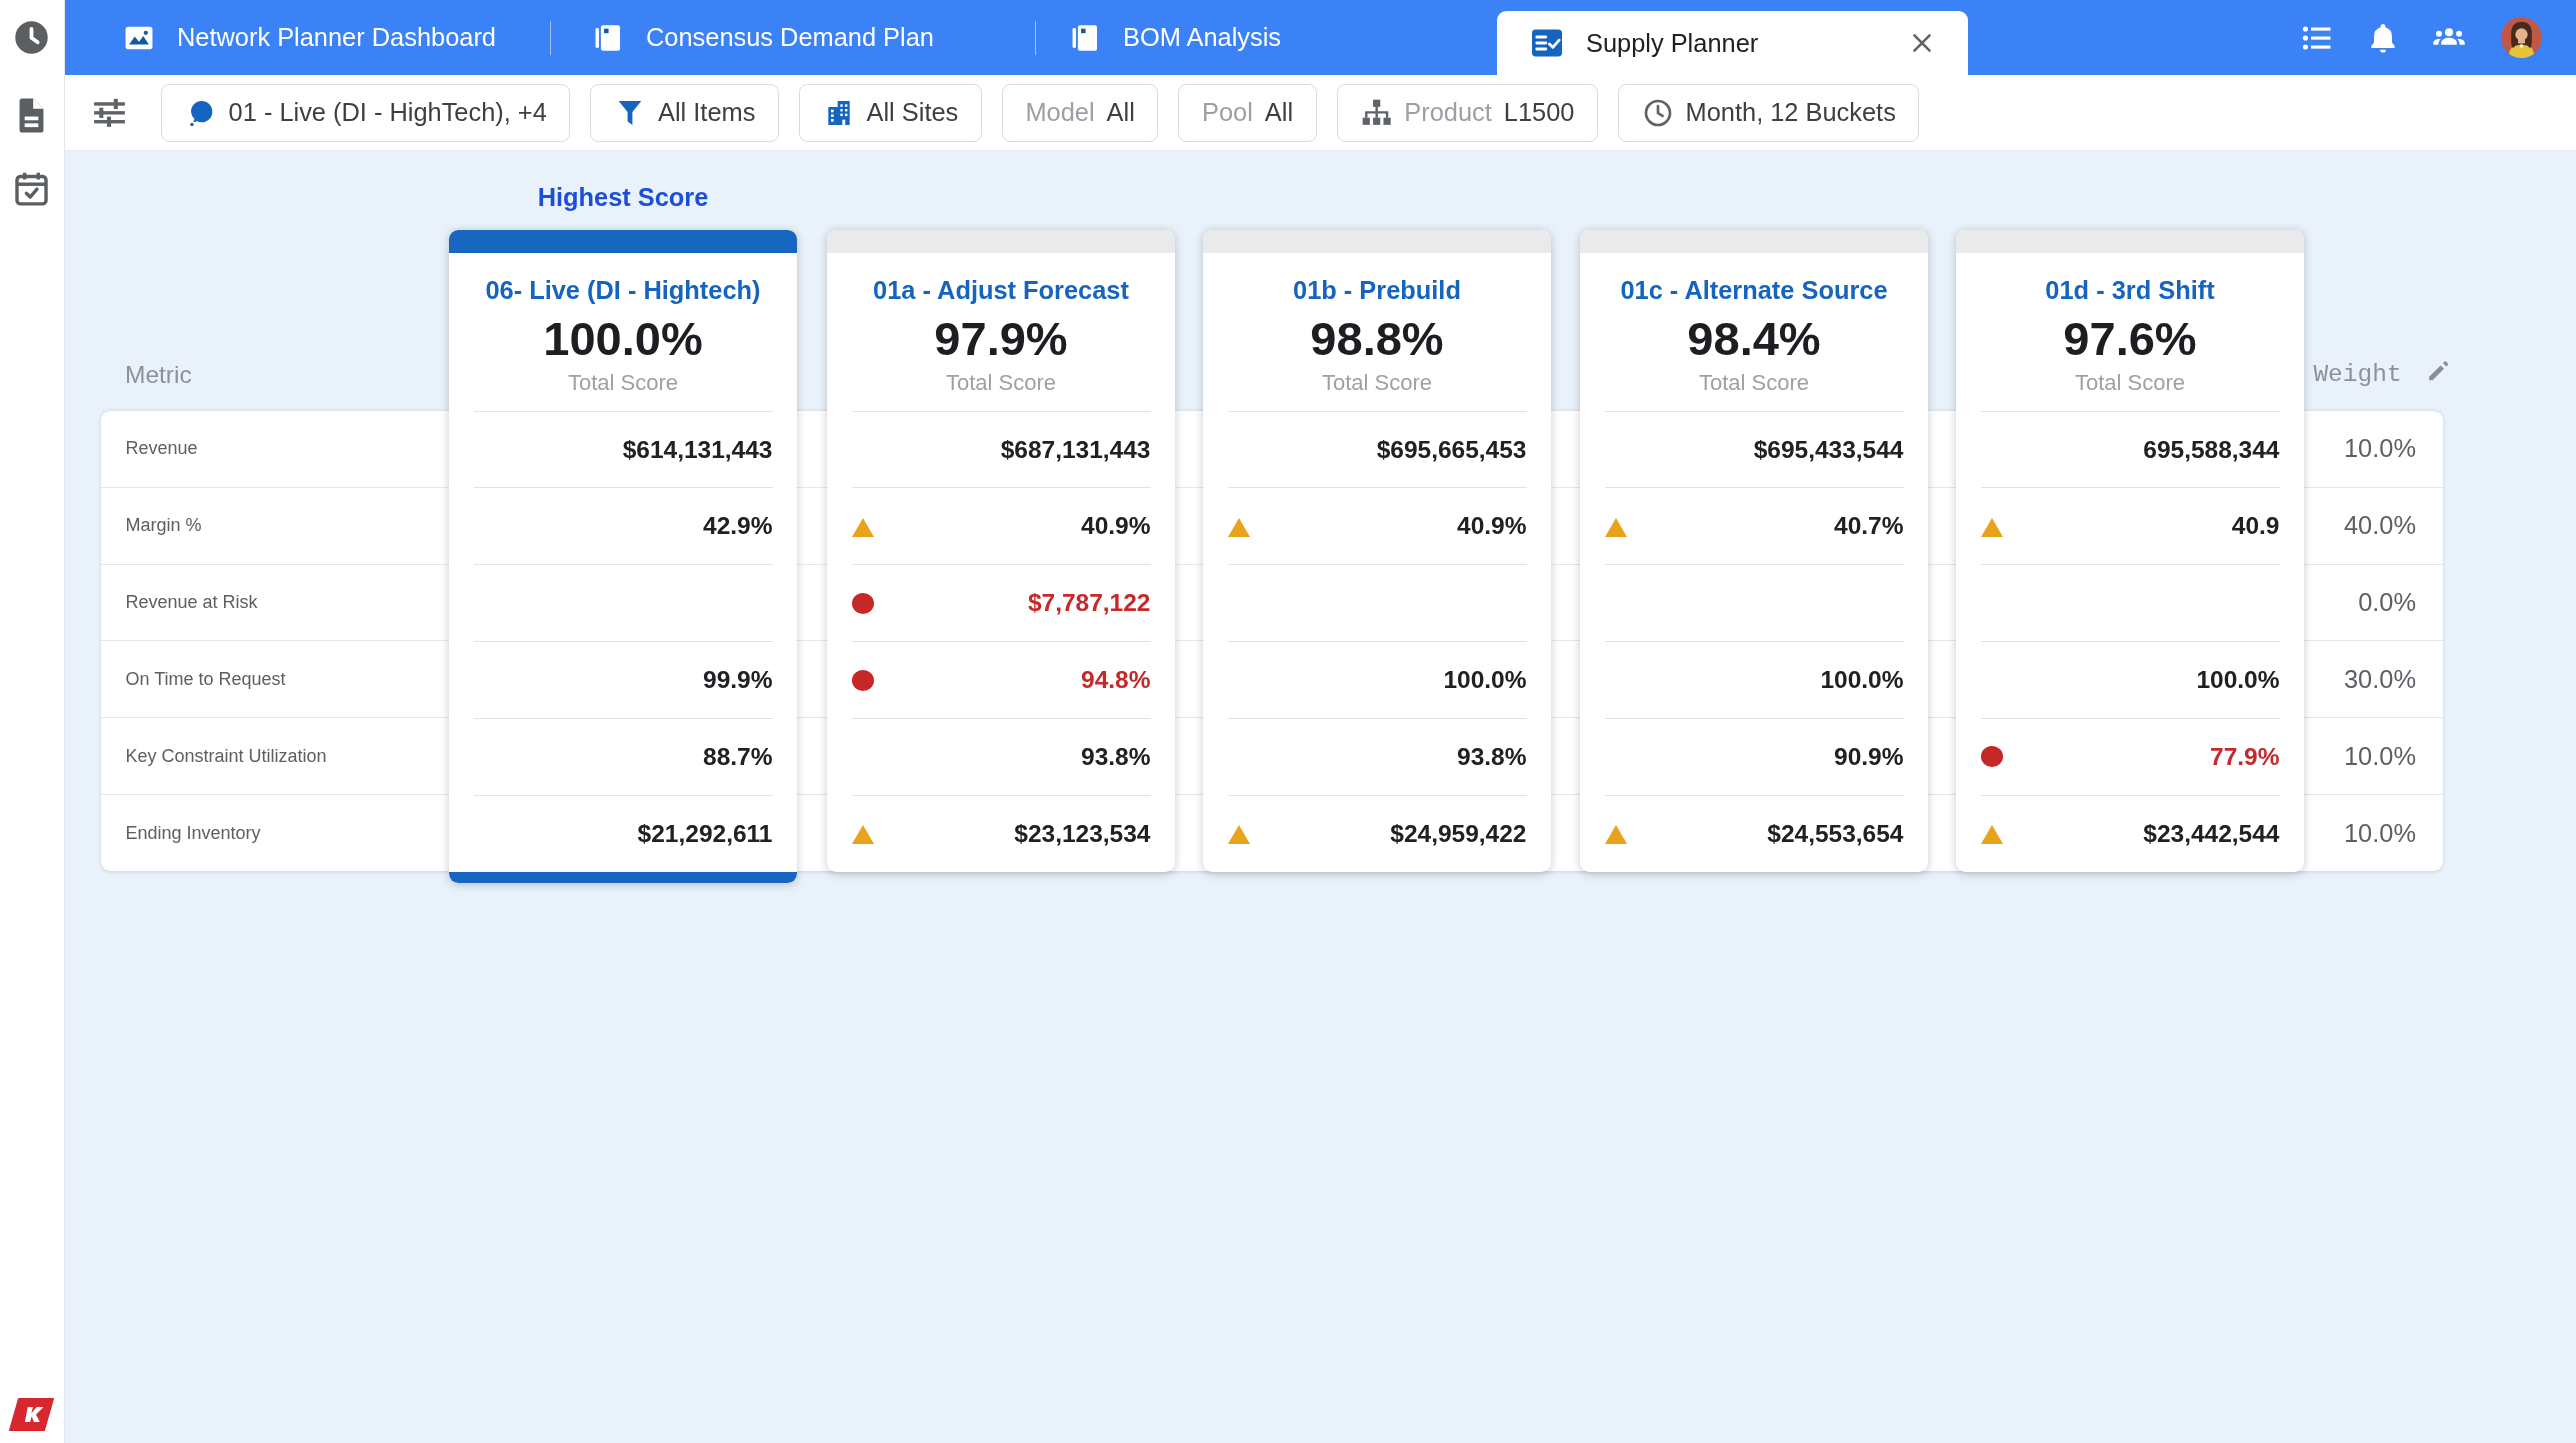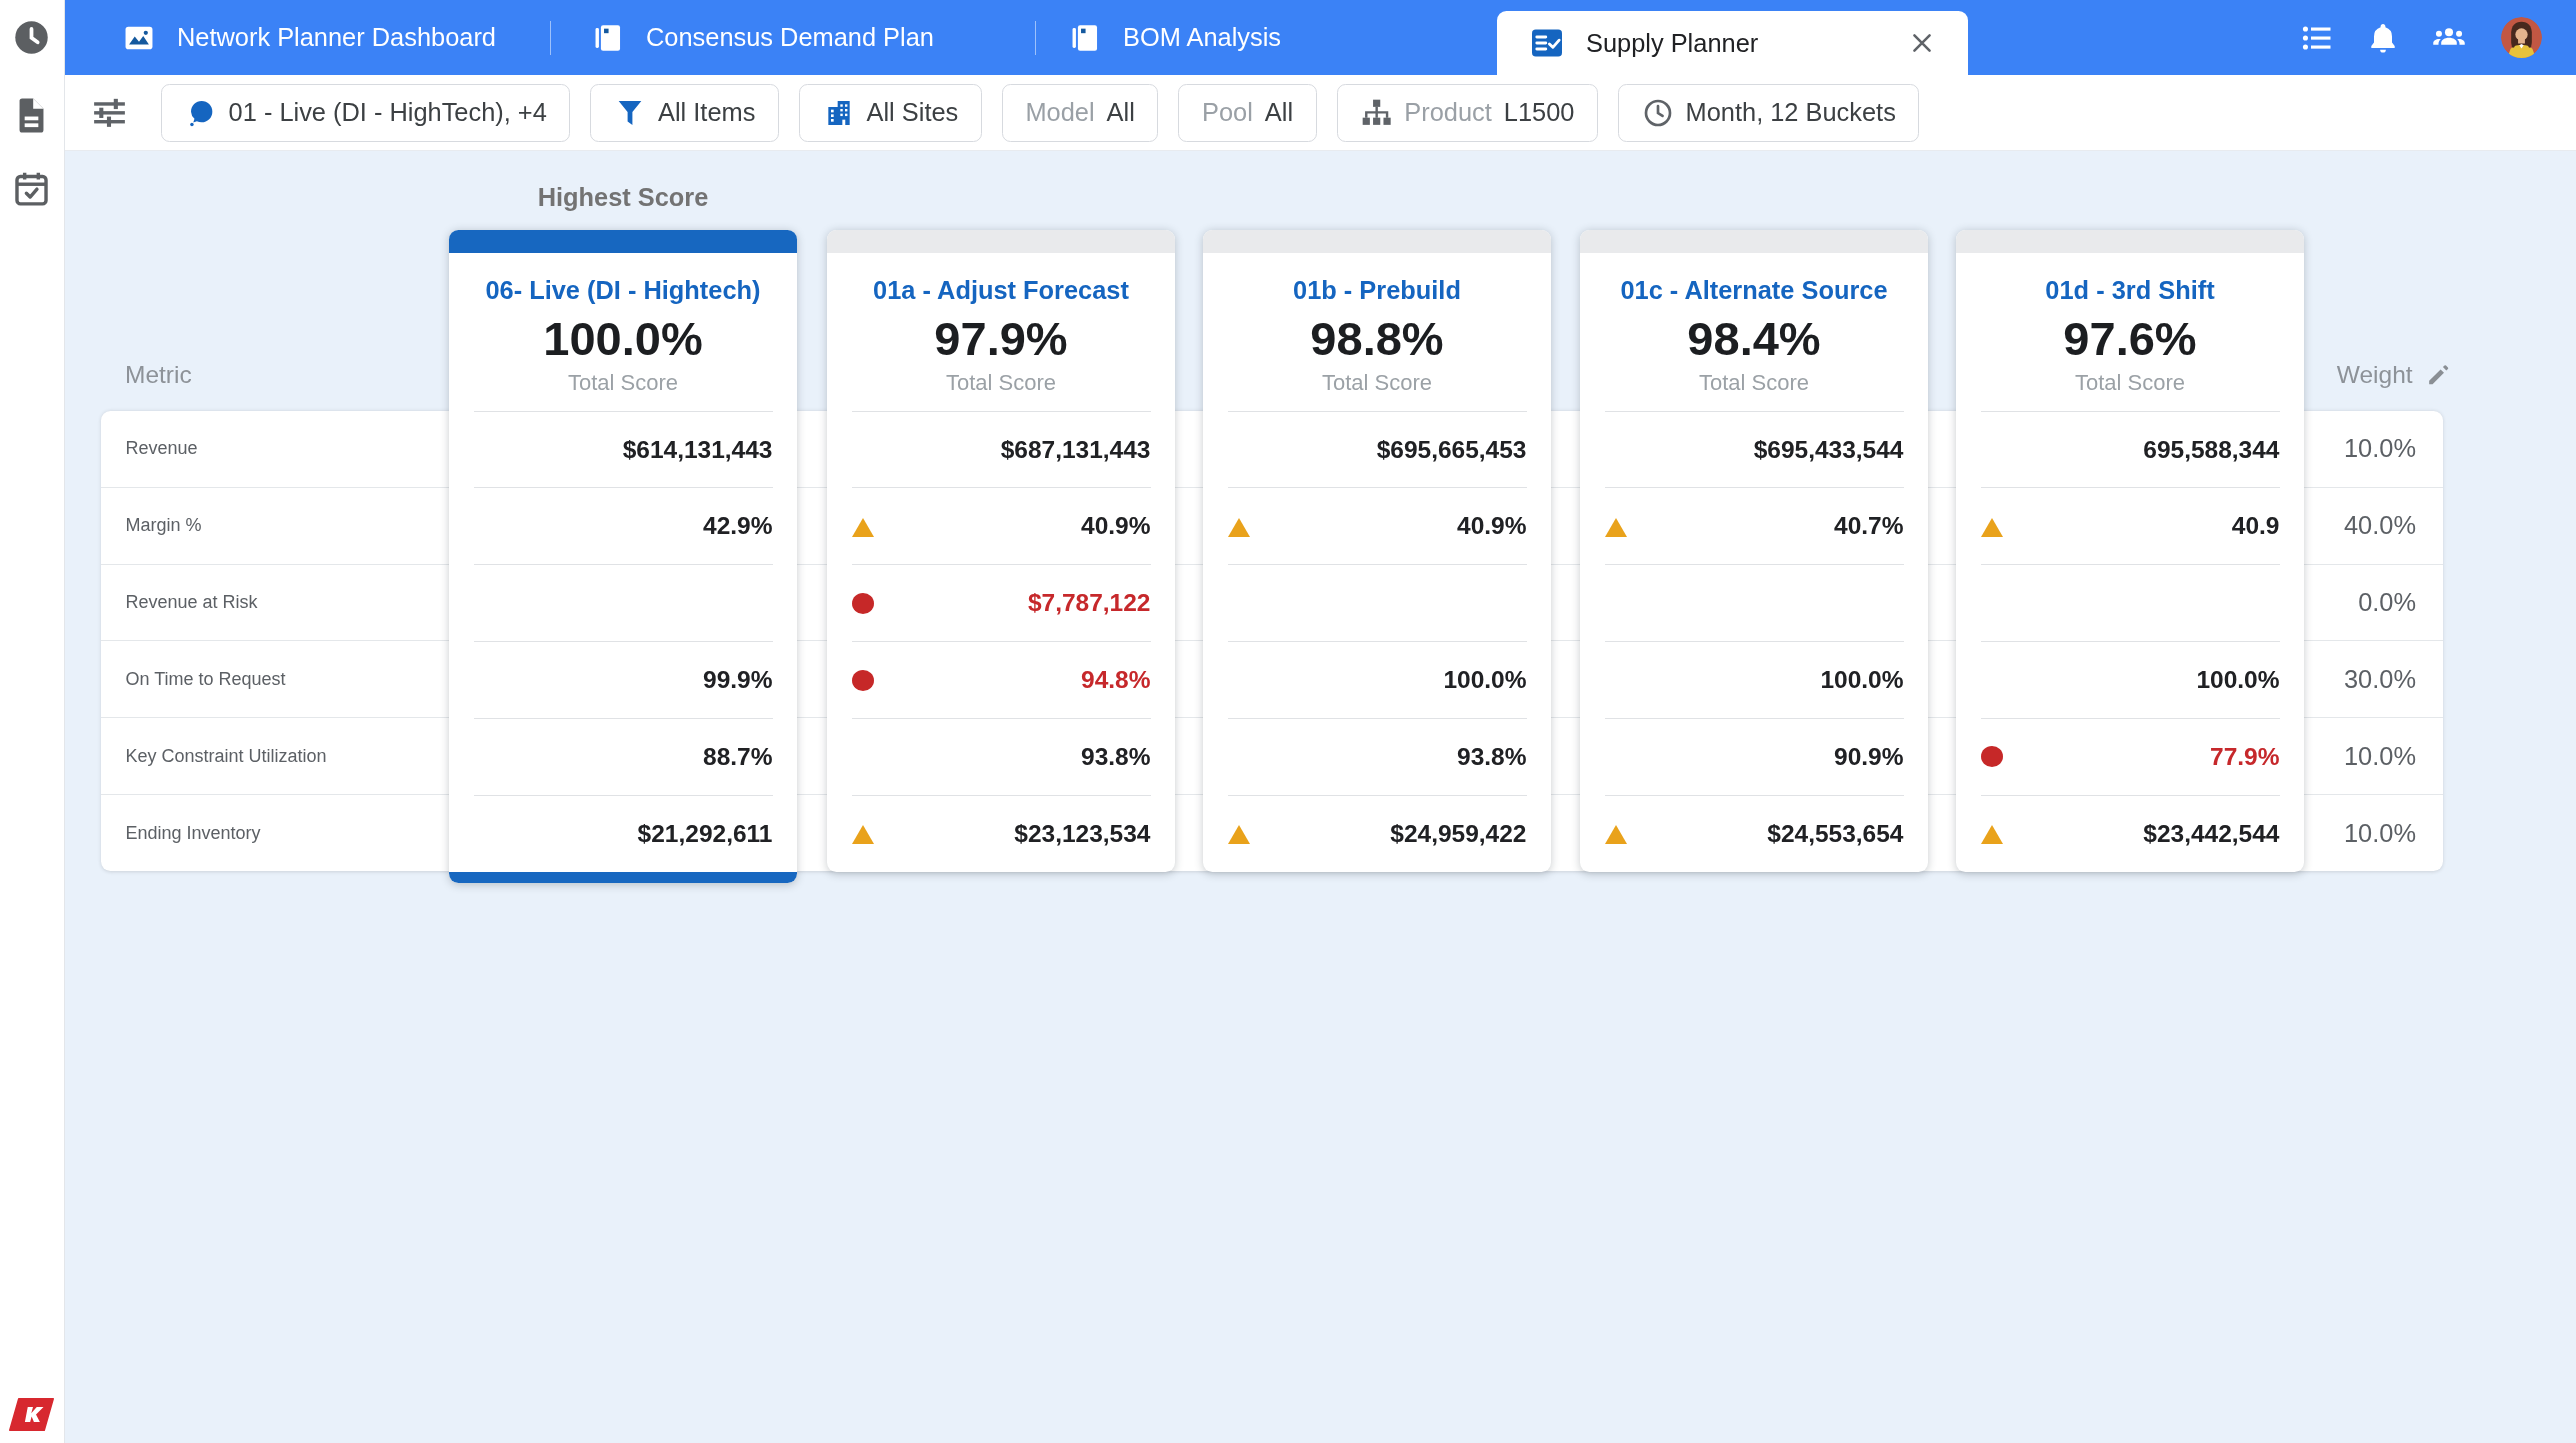--- a/index.html
+++ b/index.html
@@ -37,25 +37,25 @@
   .chip{height:58px;box-sizing:border-box;border:0.9px solid #d7dadf;border-radius:8.5px;background:#fff;
         display:flex;align-items:center;gap:12px;padding:0 22.6px;font-size:25.4px;color:#3c4043;
         white-space:nowrap;cursor:pointer;}
   .chip svg{width:32px;height:32px;flex:0 0 auto;}
   .chip .muted{color:#9aa0a6;}
   .chip .strong{color:#3c4043;}
 
   
   .content{position:absolute;left:64px;top:151px;width:2512px;height:1292px;background:#E9F1FA;}
   .highest{position:absolute;left:385px;top:32px;width:348px;height:32px;text-align:center;
-           font-size:25.4px;font-weight:700;color:#737373;}
+           font-size:25.4px;font-weight:700;color:#1d4ed8;}
   .colhead{position:absolute;top:207px;height:34px;line-height:34px;font-size:24.5px;
            font-weight:500;color:#8d9298;}
   .colhead.metric-h{left:61px;}
-  .colhead.weight-h{right:125px;display:flex;align-items:center;gap:13px;}
+  .colhead.weight-h{right:125px;display:flex;align-items:flex-start;gap:24px;font-family:Liberation Mono, monospace;}
   .weight-h svg{width:25.4px;height:25.4px;cursor:pointer;}
 
   .panel{position:absolute;left:37px;top:260px;width:2342px;height:460px;background:#fff;
          border-radius:9.4px;box-shadow:0 0.9px 3.8px rgba(32,33,36,.15);
          display:flex;flex-direction:column;}
   .prow{flex:1;display:flex;align-items:center;justify-content:space-between;
         border-bottom:0.9px solid #e4e7ea;box-sizing:border-box;}
   .prow:last-child{border-bottom:none;}
   .prow .m-label{padding-left:24.5px;font-size:18px;color:#5c6065;}
   .prow .w-val{padding-right:27px;font-size:25.4px;color:#5c6065;}

